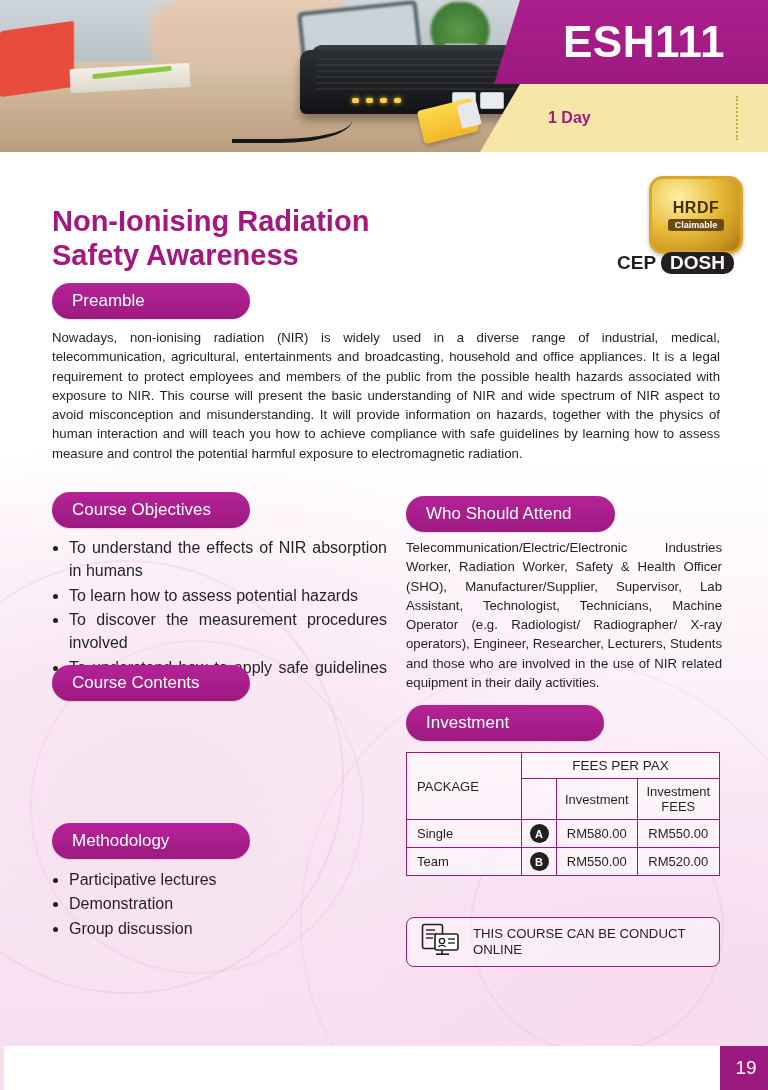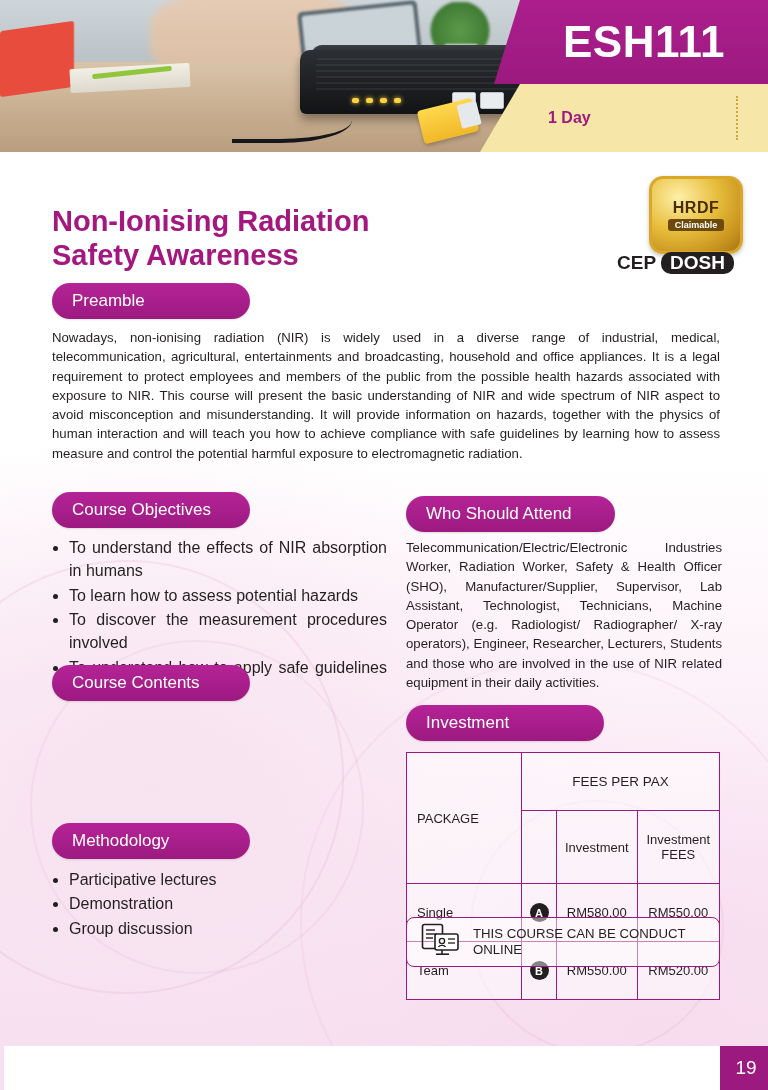--- a/index.html
+++ b/index.html
@@ -211,21 +211,21 @@
   ul.bullets li { margin-bottom: 1px; }
   ul.bullets.justify li { text-align: justify; }
 
   
   .fees {
     position:absolute; left:406px; top:752px; width:314px;
     border-collapse: collapse; font-size:13px; color:#231f20;
     background: rgba(255,255,255,0.55);
   }
   .fees th, .fees td {
-    border:1px solid #9c1a80; padding:21px 8px; text-align:center; font-weight:normal;
+    border:1px solid #9c1a80; padding:5px 8px; text-align:center; font-weight:normal;
   }
   .fees .pkg-head { width:96px; text-align:left; padding-left:10px;}
   .fees .pkg-cell { text-align:left; padding-left:10px;}
   .fees .tag-cell { width:30px; padding:4px 2px;}
   .fees-head-title { font-size:13.5px; }
   .tag {
     display:inline-flex; align-items:center; justify-content:center;
     width:19px; height:19px; border-radius:50%;
     background:#231f20; color:#fff; font-size:11px; font-weight:bold;
   }

